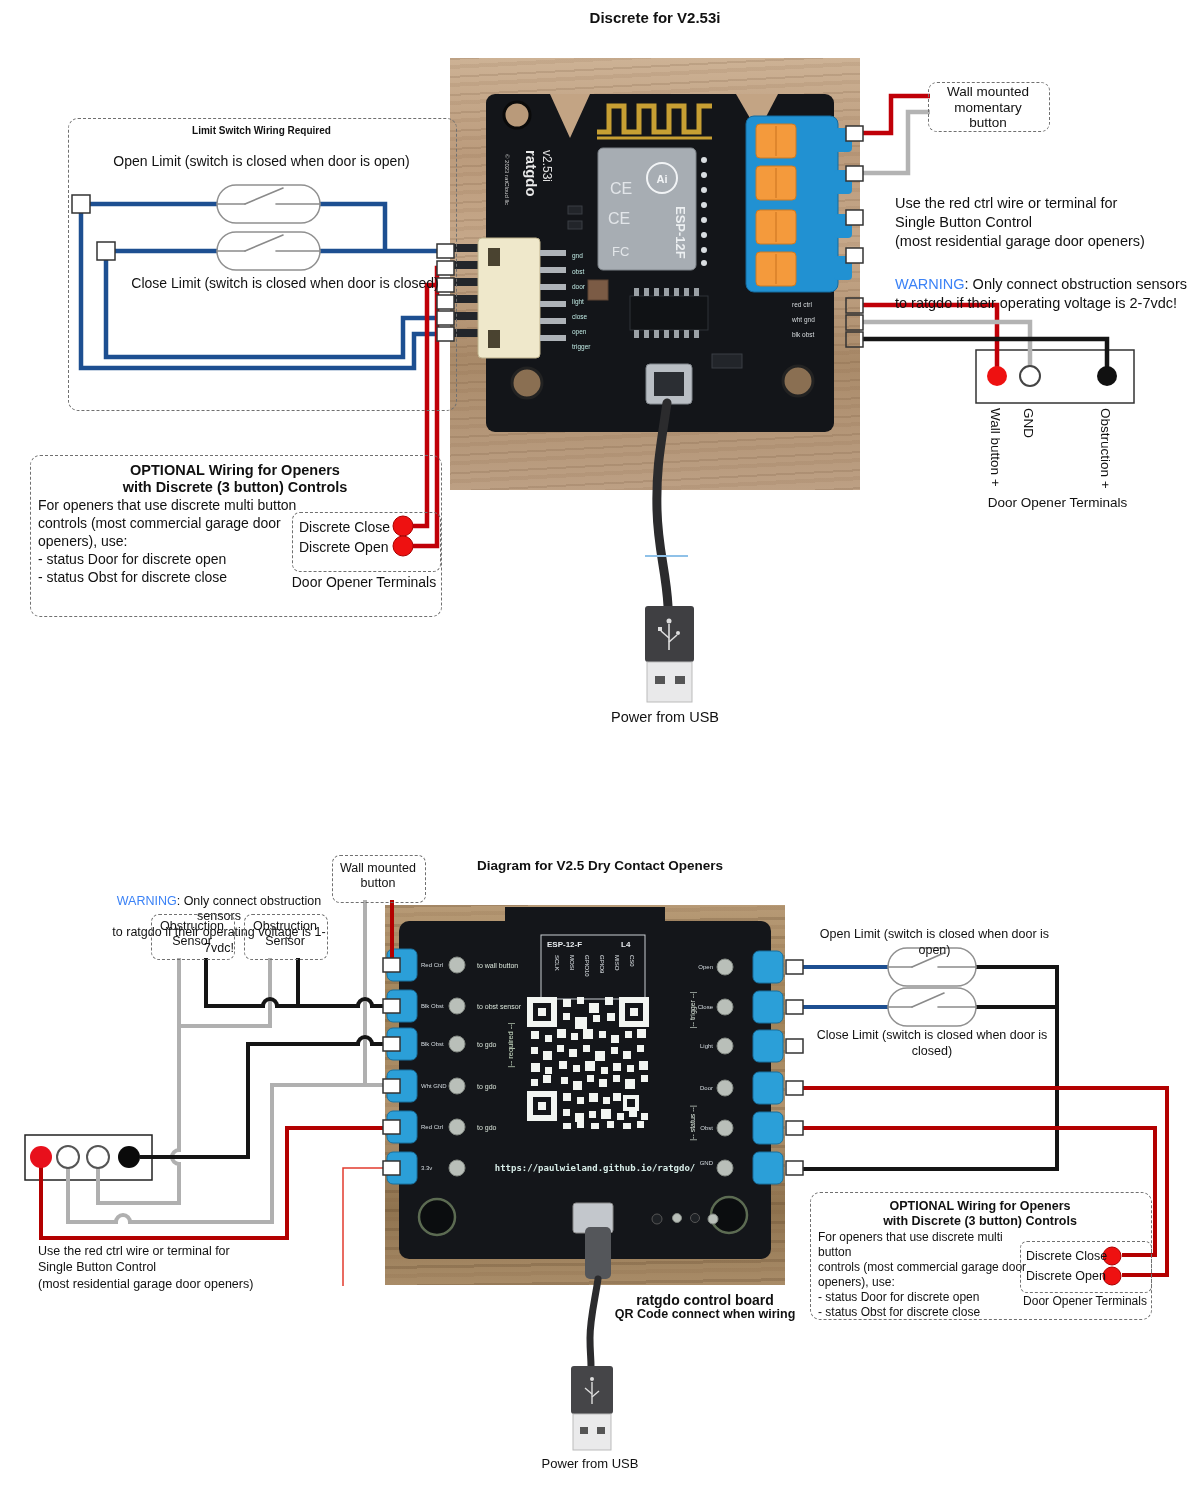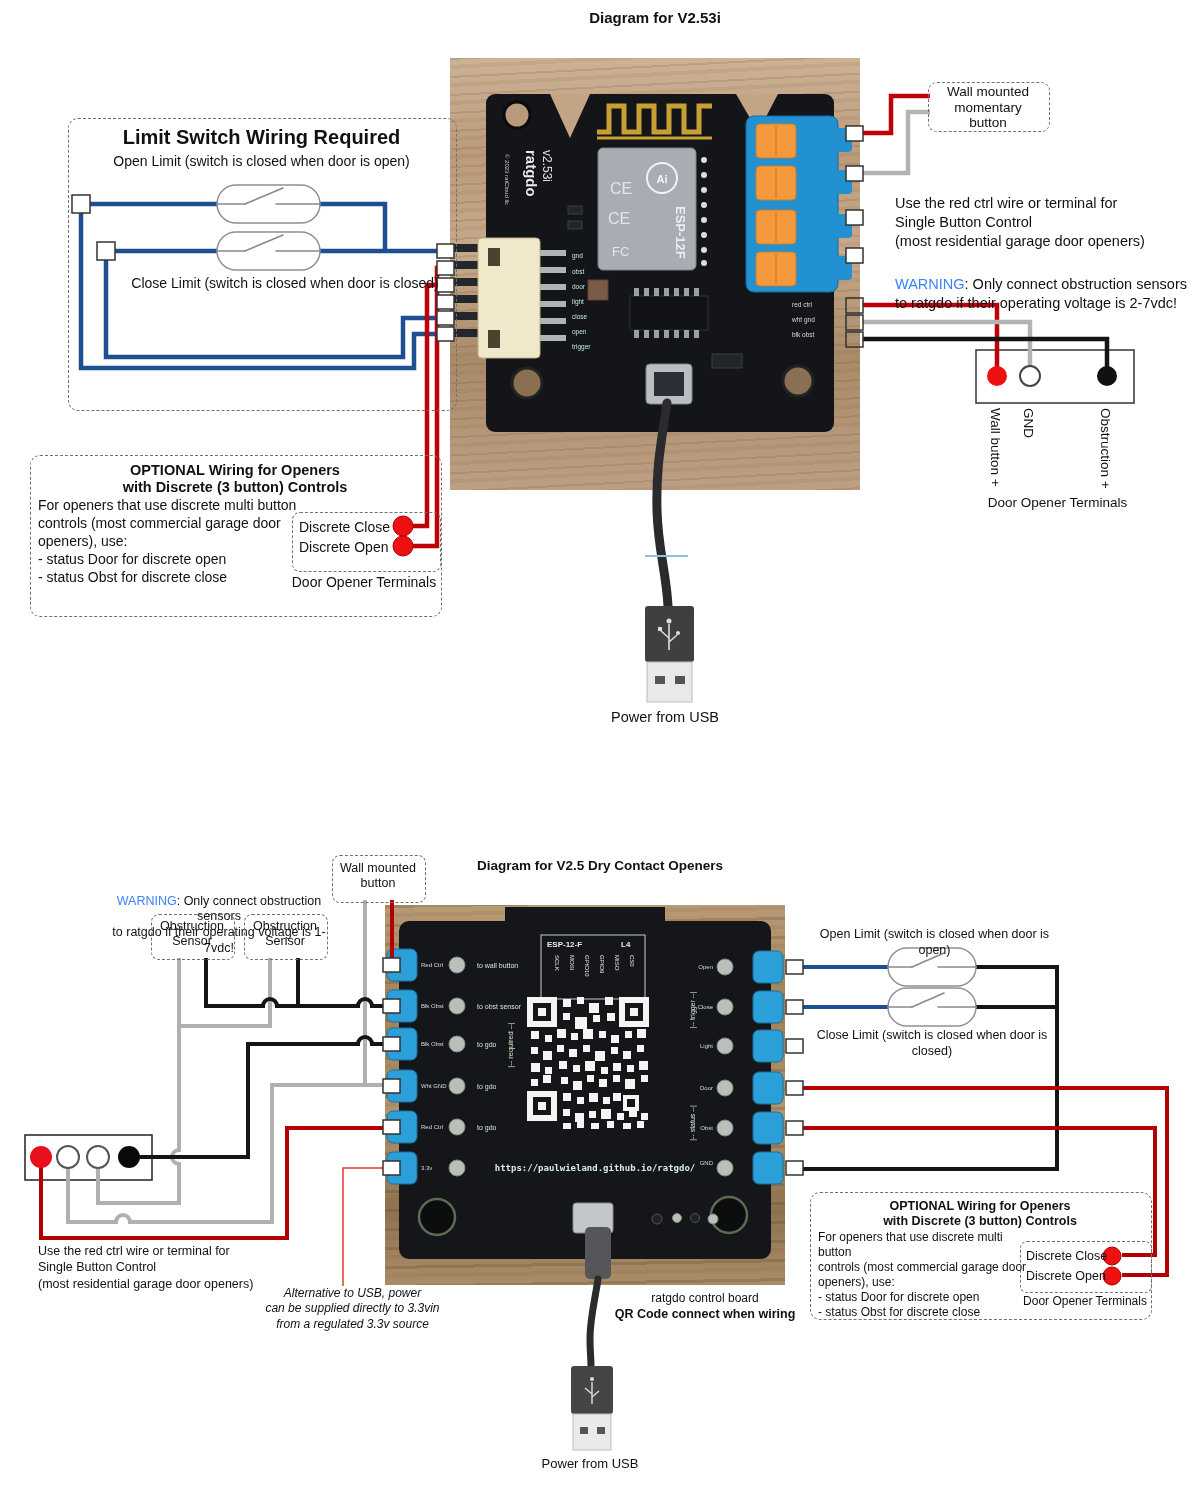--- a/index.html
+++ b/index.html
@@ -425,24 +425,24 @@
           <path d="M592 1394 L585 1388"></path>
           <path d="M592 1397 L599 1391"></path>
       </g>
       <circle cx="592" cy="1379" r="2" fill="#ddd"></circle>
       <rect x="573" y="1414" width="38" height="36" fill="#eaeaeb" stroke="#bbb"></rect>
       <rect x="580" y="1427" width="8" height="7" fill="#555"></rect>
         <rect x="597" y="1427" width="8" height="7" fill="#555"></rect>
     </g>
   </svg>
 
-  <div class="txt c b" style="left:450px;top:8px;width:410px;font-size:15px;">Diagram for V2.53i</div>
+  <div class="txt c b" style="left:450px;top:8px;width:410px;font-size:15px;">Discrete for V2.53i</div>
 
   <div class="dbox" style="left:68px;top:118px;width:387px;height:291px;"></div>
-  <div class="txt c b" style="left:78px;top:124px;width:367px;font-size:20px;">Limit Switch Wiring Required</div>
+  <div class="txt c b" style="left:78px;top:124px;width:367px;font-size:10px;">Limit Switch Wiring Required</div>
   <div class="txt c" style="left:78px;top:152px;width:367px;font-size:14px;">Open Limit (switch is closed when door is open)</div>
   <div class="txt c" style="left:95px;top:274px;width:380px;font-size:14px;">Close Limit (switch is closed when door is closed)</div>
 
   <div class="dbox" style="left:928px;top:82px;width:120px;height:48px;border-radius:9px;"></div>
   <div class="txt c pre" style="left:928px;top:84px;width:120px;font-size:13.5px;line-height:1.15;">Wall mounted
 momentary
 button</div>
 
   <div class="txt pre" style="left:895px;top:194px;width:300px;font-size:14.5px;">Use the red ctrl wire or terminal for
 Single Button Control
@@ -489,25 +489,22 @@
   <div class="dbox" style="left:244px;top:914px;width:82px;height:44px;border-radius:8px;"></div>
   <div class="txt c pre" style="left:244px;top:919px;width:82px;font-size:12.5px;line-height:1.2;">Obstruction
 Sensor</div>
 
   <div class="txt c" style="left:812px;top:926px;width:245px;font-size:12.5px;">Open Limit (switch is closed when door is open)</div>
   <div class="txt c" style="left:806px;top:1027px;width:252px;font-size:12.5px;">Close Limit (switch is closed when door is closed)</div>
 
   <div class="txt pre" style="left:38px;top:1243px;width:260px;font-size:12.5px;">Use the red ctrl wire or terminal for
 Single Button Control
 (most residential garage door openers)</div>
-  <div class="txt c pre i" style="left:245px;top:1286px;width:215px;font-size:12px;line-height:1.28;">Alternative to USB, power
-can be supplied directly to 3.3vin
-from a regulated 3.3v source</div>
-
-  <div class="txt c" style="left:585px;top:1291px;width:240px;font-size:12px;">ratgdo control board</div>
+
+  <div class="txt c" style="left:585px;top:1291px;width:240px;font-size:14px;font-weight:bold;">ratgdo control board</div>
   <div class="txt c b" style="left:585px;top:1306px;width:240px;font-size:12.5px;">QR Code connect when wiring</div>
 
   <div class="dbox" style="left:810px;top:1192px;width:340px;height:126px;"></div>
   <div class="txt c b" style="left:818px;top:1198px;width:324px;font-size:12.5px;">OPTIONAL Wiring for Openers</div>
   <div class="txt c b" style="left:818px;top:1213px;width:324px;font-size:12.5px;">with Discrete (3 button) Controls</div>
   <div class="txt pre" style="left:818px;top:1230px;width:210px;font-size:12px;line-height:1.25;">For openers that use discrete multi button
 controls (most commercial garage door
 openers), use:
  - status Door for discrete open
  - status Obst for discrete close</div>

